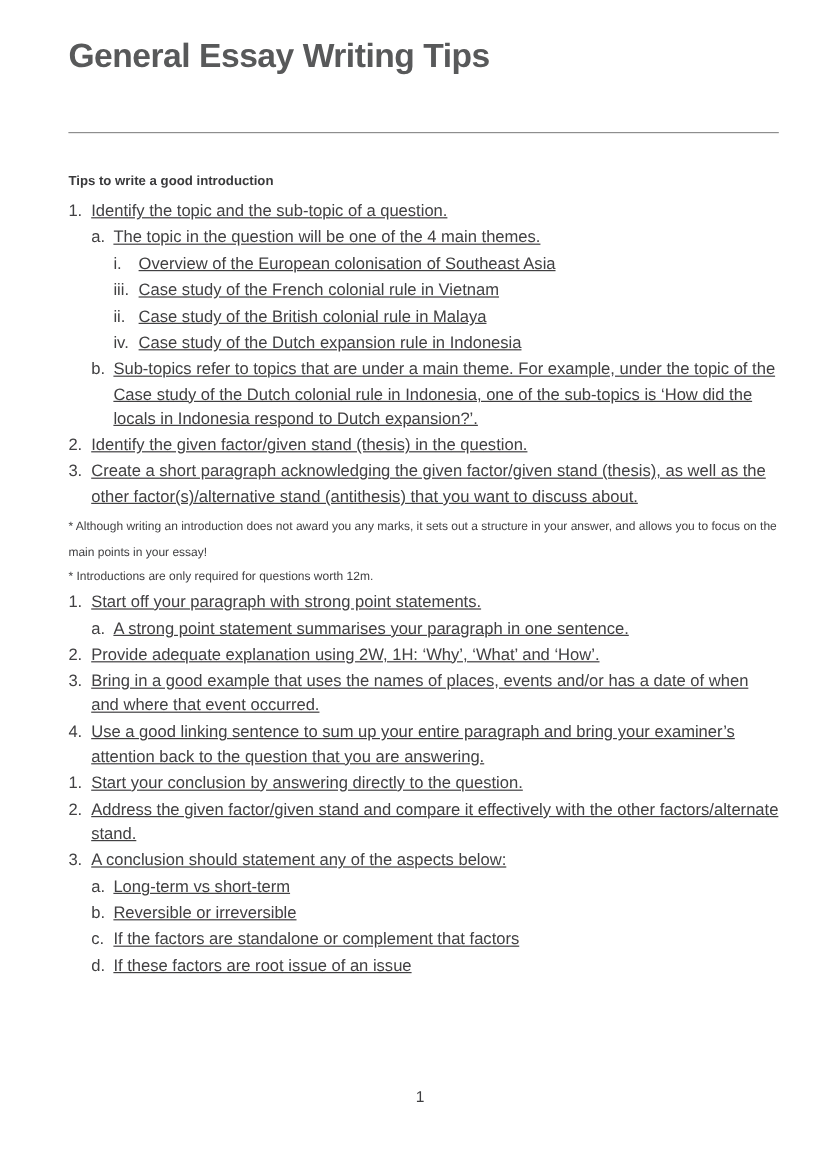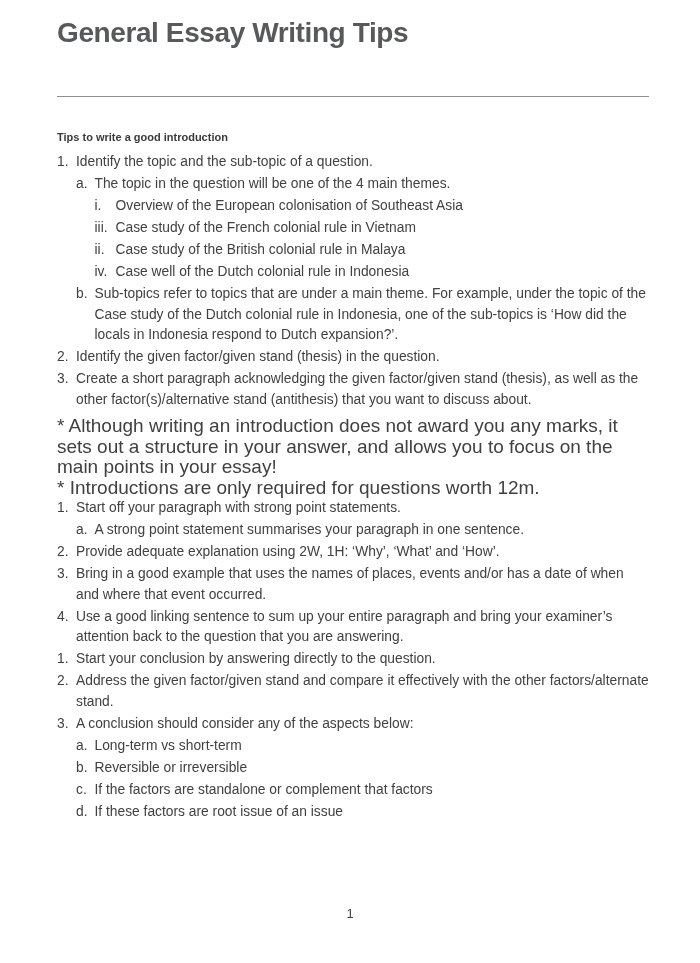--- a/index.html
+++ b/index.html
@@ -12,21 +12,21 @@
     font-family: "Liberation Sans", "DejaVu Sans", sans-serif;
     color: #414042;
   }
   .page {
     position: absolute;
     left: 57px;
     top: 0;
     width: 592px;
   }
   .doc-title {
-    margin-top: 17px;
+    margin-top: 31px;
     font-size: 28px;
     font-weight: 700;
     letter-spacing: -0.4px;
     line-height: 1.15;
     color: #58595a;
   }
   .title-rule {
     border: 0;
     border-top: 1px solid #8e8e8e;
     margin: 47px 0 0 0;
@@ -44,24 +44,24 @@
     font-size: 13.8px;
     line-height: 20.5px;
     margin-bottom: 1.5px;
   }
   .li .m { flex: 0 0 auto; }
   .l1 .m { width: 19px; }
   .l2 { padding-left: 19px; }
   .l2 .m { width: 18.5px; }
   .l3 { padding-left: 37.5px; }
   .l3 .m { width: 21px; }
-  .li .t { flex: 1 1 auto; }
+  .li .t { flex: 1 1 auto; text-decoration: underline; }
   .notes { margin-top: 6px; }
   .note {
-    font-size: 19px;
+    font-size: 10px;
     line-height: 20.5px;
   }
   .page-footer {
     position: absolute;
     left: 0;
     top: 906px;
     width: 700px;
     text-align: center;
     font-size: 13px;
     color: #3e3e40;
@@ -93,21 +93,21 @@
     <div class="li l3">
       <span class="m">iii.</span>
       <span class="t">Case study of the French colonial rule in Vietnam</span>
     </div>
     <div class="li l3">
       <span class="m">ii.</span>
       <span class="t">Case study of the British colonial rule in Malaya</span>
     </div>
     <div class="li l3">
       <span class="m">iv.</span>
-      <span class="t">Case well of the Dutch colonial rule in Indonesia</span>
+      <span class="t">Case study of the Dutch expansion rule in Indonesia</span>
     </div>
     <div class="li l2">
       <span class="m">b.</span>
       <span class="t">Sub-topics refer to topics that are under a main theme. For example, under the topic of the Case study of the Dutch colonial rule in Indonesia, one of the sub-topics is ‘How did the locals in Indonesia respond to Dutch expansion?’.</span>
     </div>
     <div class="li l1">
       <span class="m">2.</span>
       <span class="t">Identify the given factor/given stand (thesis) in the question.</span>
     </div>
     <div class="li l1">
@@ -150,21 +150,21 @@
     <div class="li l1">
       <span class="m">1.</span>
       <span class="t">Start your conclusion by answering directly to the question.</span>
     </div>
     <div class="li l1">
       <span class="m">2.</span>
       <span class="t">Address the given factor/given stand and compare it effectively with the other factors/alternate stand.</span>
     </div>
     <div class="li l1">
       <span class="m">3.</span>
-      <span class="t">A conclusion should consider any of the aspects below:</span>
+      <span class="t">A conclusion should statement any of the aspects below:</span>
     </div>
     <div class="li l2">
       <span class="m">a.</span>
       <span class="t">Long-term vs short-term</span>
     </div>
     <div class="li l2">
       <span class="m">b.</span>
       <span class="t">Reversible or irreversible</span>
     </div>
     <div class="li l2">

